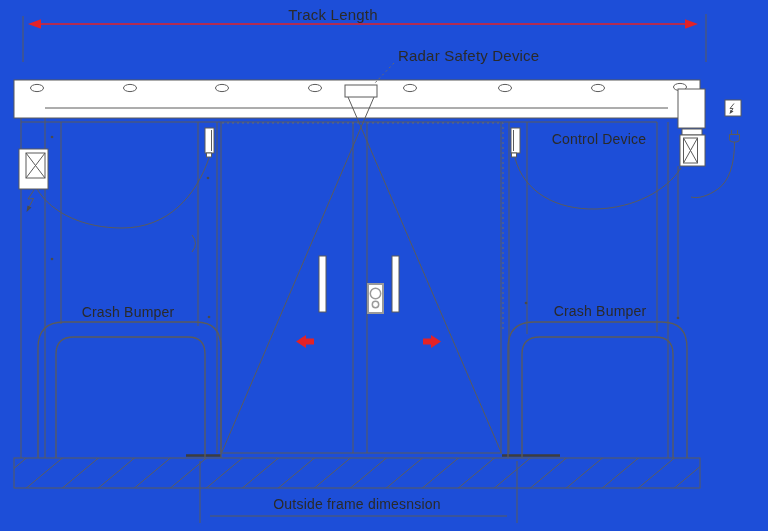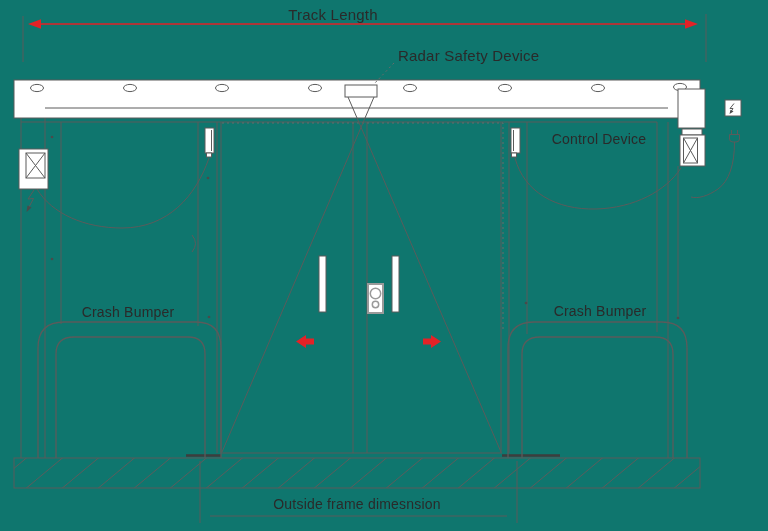--- a/index.html
+++ b/index.html
@@ -1,19 +1,19 @@
 <!DOCTYPE html>
 <html><head>
 <meta charset="utf-8">
 <style>
   html,body{margin:0;padding:0;background:#ffffff;}
   .canvas{
     position:relative;
     width:768px;height:531px;
-    background:#0f766e;
+    background:#1d4ed8;
     font-family:"Liberation Sans", sans-serif;
     overflow:hidden;
   }
   svg{display:block;}
   .ln{stroke:#5b5b5b;stroke-width:1;fill:none;}
   .ln2{stroke:#5b5b5b;stroke-width:1.3;fill:none;}
   .thick{stroke:#3d3d3d;stroke-width:2.6;fill:none;}
   .whitebox{fill:#ffffff;stroke:#5b5b5b;stroke-width:1;}
   .dotted{stroke:#6a6a6a;stroke-width:1;fill:none;stroke-dasharray:2 3;}
   .lock{stroke:#9a9a9a;fill:#ffffff;}

